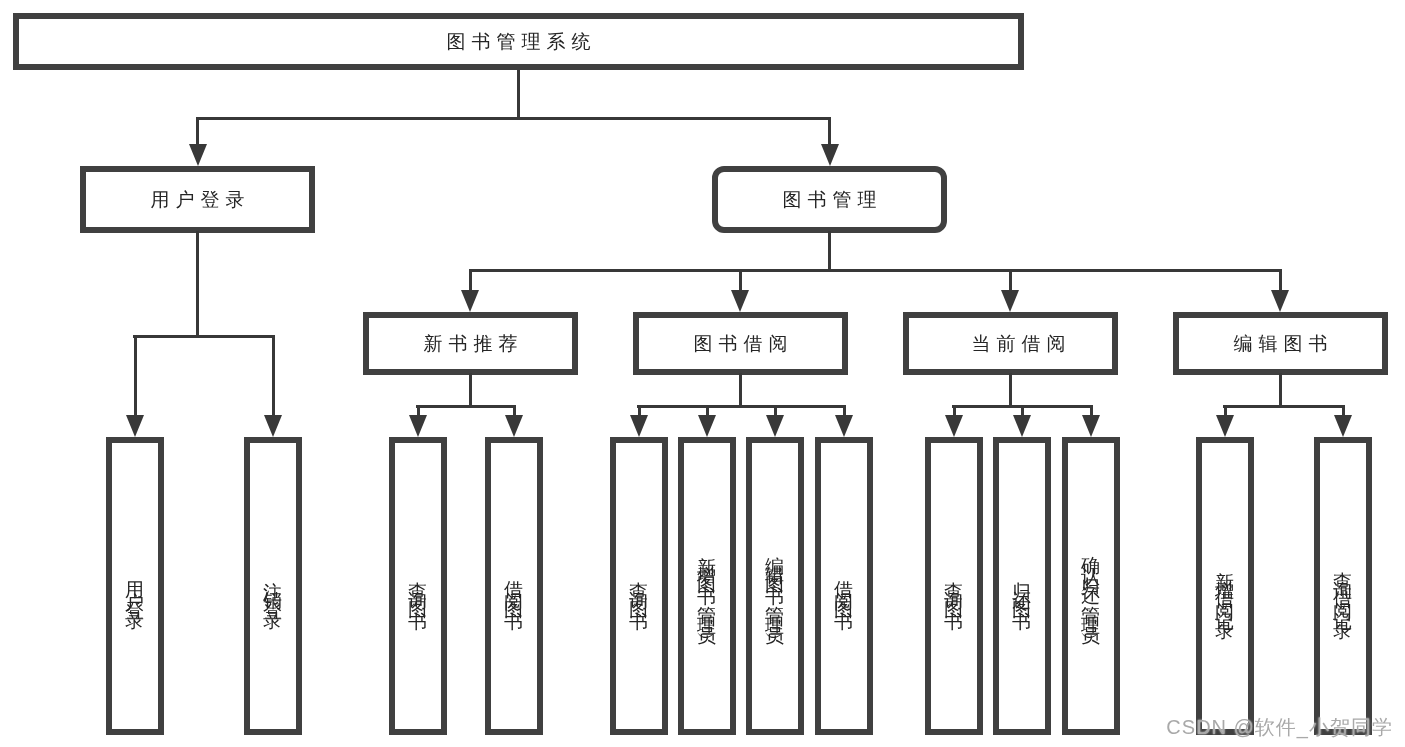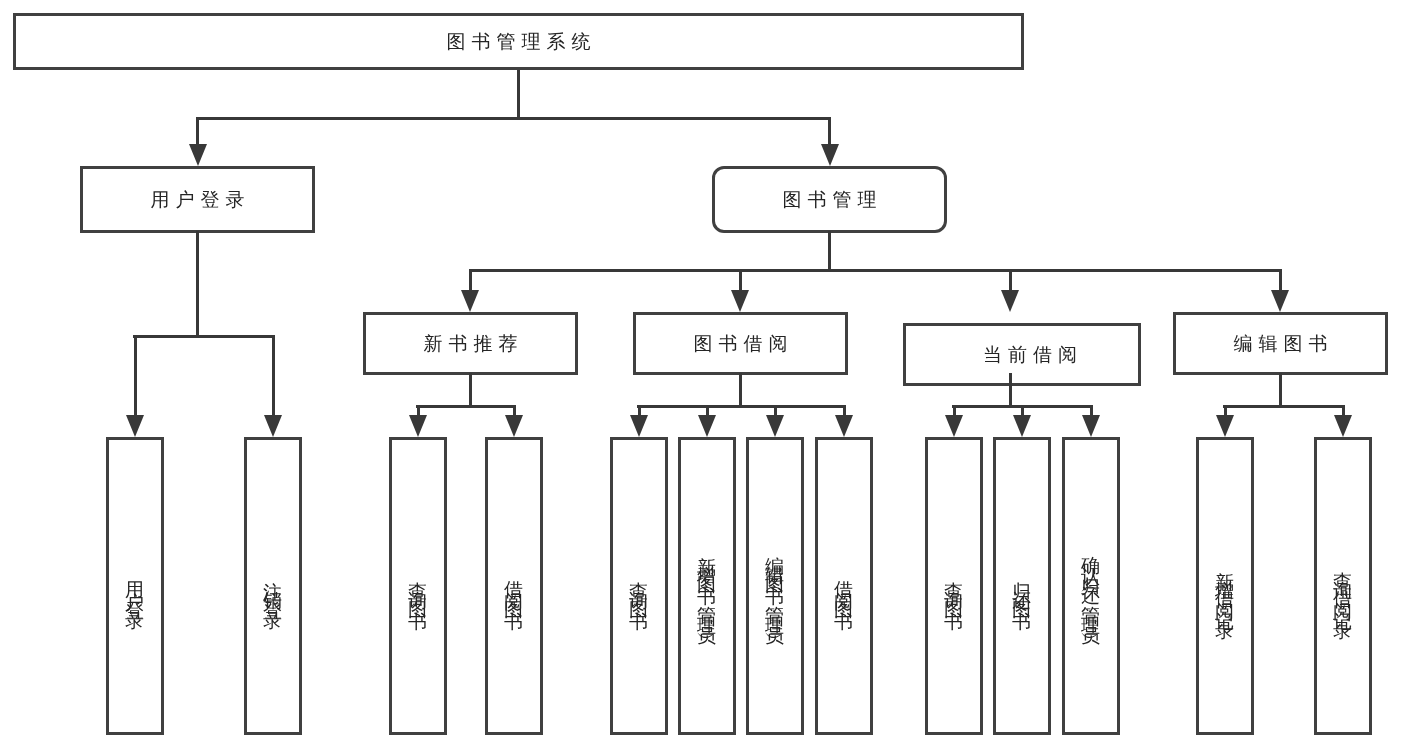--- a/index.html
+++ b/index.html
@@ -2,21 +2,21 @@
 <html><head>
 <meta charset="utf-8">
 <style>
   html,body{margin:0;padding:0;background:#ffffff;}
   .canvas{
     position:relative;width:1405px;height:747px;background:#ffffff;overflow:hidden;
     font-family:"Liberation Sans","DejaVu Sans",sans-serif;color:#252525;
   }
   .box{
     position:absolute;box-sizing:border-box;background:#ffffff;
-    border:3px solid #404040;display:flex;align-items:center;justify-content:center;
+    border:6px solid #404040;display:flex;align-items:center;justify-content:center;
   }
   .hbox{font-size:19px;letter-spacing:6px;}
   .hbox span{white-space:nowrap;text-indent:6px;}
   .vbox{top:437px;width:58px;height:298px;font-size:19px;}
   .vbox span{
     writing-mode:vertical-rl;text-orientation:mixed;
     letter-spacing:10px;line-height:1;white-space:nowrap;
   }
   .line{position:absolute;background:#383838;}
   .arrow{
@@ -70,21 +70,21 @@
   <div class="arrow" style="left:1001px;top:290px;"></div>
   <div class="line" style="left:1279px;top:269px;width:3px;height:25px;"></div>
   <div class="arrow" style="left:1271px;top:290px;"></div>
 
   <div class="box hbox" style="left:633px;top:312px;width:215px;height:63px;">
     <span>图书借阅</span>
   </div>
   <div class="box hbox" style="left:363px;top:312px;width:215px;height:63px;">
     <span>新书推荐</span>
   </div>
-  <div class="box hbox" style="left:903px;top:323px;width:238px;height:63px;padding-left:16px;">
+  <div class="box hbox" style="left:903px;top:312px;width:215px;height:63px;padding-left:16px;">
     <span>当前借阅</span>
   </div>
   <div class="box hbox" style="left:1173px;top:312px;width:215px;height:63px;">
     <span>编辑图书</span>
   </div>
 
   <div class="line" style="left:469px;top:373px;width:3px;height:35px;"></div>
   <div class="line" style="left:739px;top:373px;width:3px;height:35px;"></div>
   <div class="line" style="left:1009px;top:373px;width:3px;height:35px;"></div>
   <div class="line" style="left:1279px;top:373px;width:3px;height:35px;"></div>
@@ -157,14 +157,15 @@
     <span>确认归还（管理员）</span>
   </div>
 
   <div class="box vbox" style="left:1196px;">
     <span>新增借阅记录</span>
   </div>
   <div class="box vbox" style="left:1314px;">
     <span>查询借阅记录</span>
   </div>
 
+  <div class="watermark">CSDN @软件_小贺同学</div>
 
 </div>
 
 </body></html>

